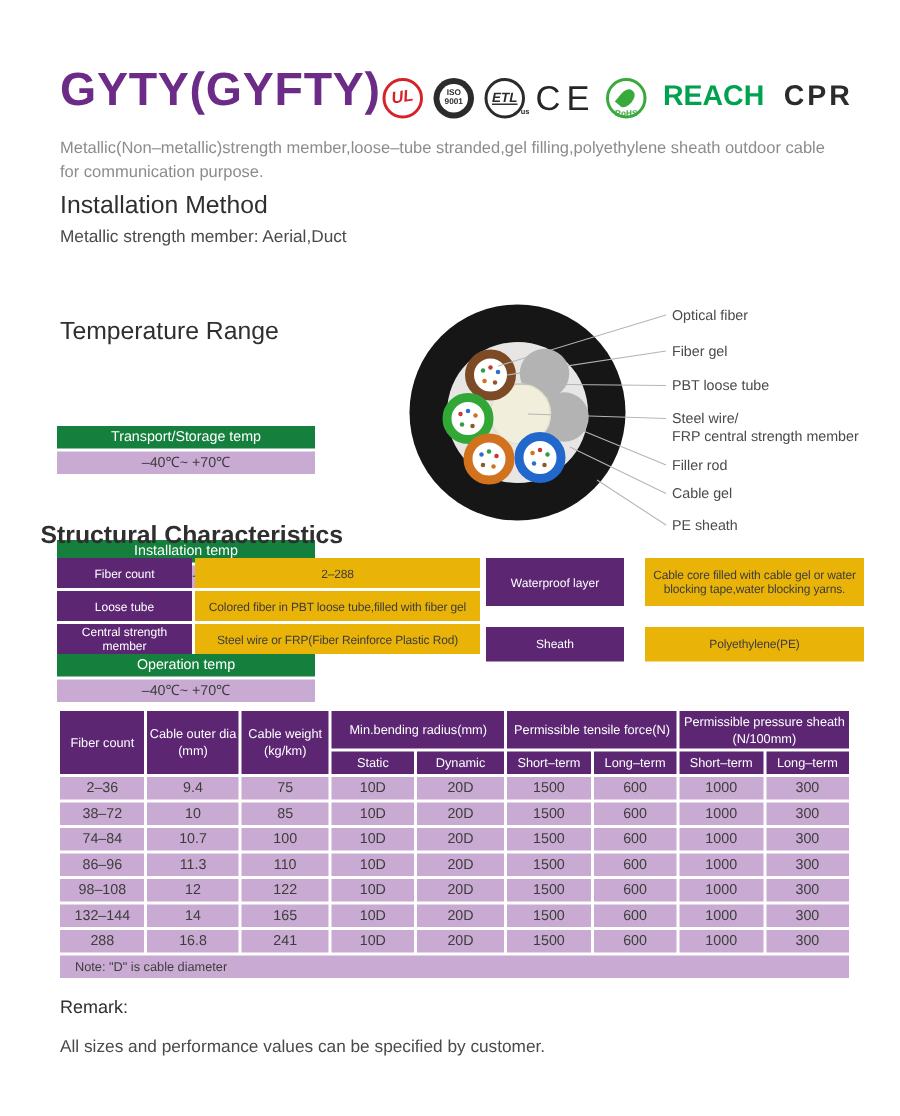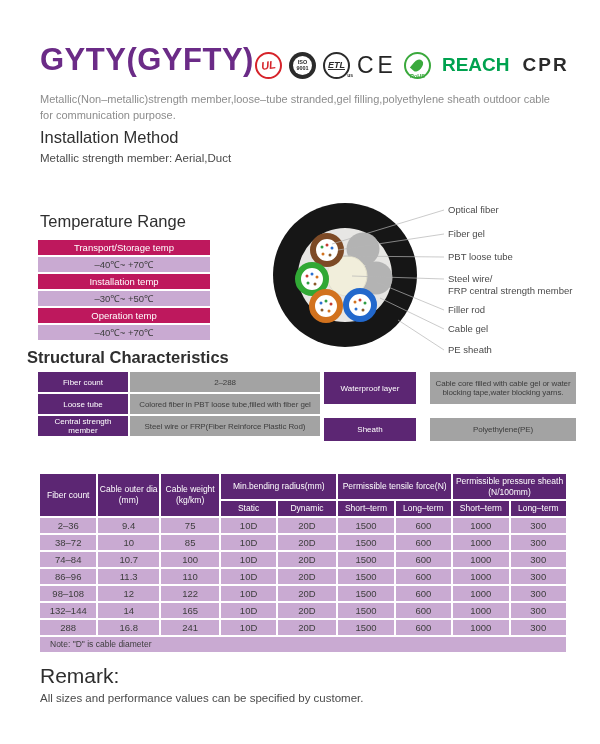--- a/index.html
+++ b/index.html
@@ -51,39 +51,39 @@
     font-size:11px; color:#8c8c8c; line-height:1.45;
   }
   
   .section-heading { position:absolute; font-size:16.5px; font-weight:400; color:#2f2f2f; }
   
   .inst-line1 { position:absolute; left:40px; top:152px; font-size:11.5px; color:#4a4a4a; }
   .inst-line2 { position:absolute; left:40px; top:168px; width:545px; font-size:11.5px; color:#4a4a4a; line-height:1.55; }
   
   .temp-table { position:absolute; left:38px; top:240px; width:172px; }
   .temp-row { height:15px; line-height:15px; text-align:center; font-size:9.5px; margin-bottom:2px; }
-  .temp-head { background:#be185d; color:#ffffff; }
+  .temp-head { background:#15803d; color:#ffffff;margin-top:44px; }
   .temp-val  { background:#c9aad2; color:#3d3d3d; }
   
   .diagram { position:absolute; left:270px; top:194px; }
   
   .struct-left {
     position:absolute; left:38px; top:372px; width:282px;
     display:grid; grid-template-columns:90px 190px; gap:2px;
   }
   .struct-right {
     position:absolute; left:324px; top:372px; width:240px;
     display:grid; grid-template-columns:92px 146px; gap:14px;
   }
   .s-label {
     background:#5c2673; color:#fff; font-size:8px;
     display:flex; align-items:center; justify-content:center; text-align:center; padding:1px 2px;
   }
   .s-value {
-    background:#a3a3a3; color:#3d3d3d; font-size:8px; letter-spacing:-0.1px;
+    background:#eab308; color:#3d3d3d; font-size:8px; letter-spacing:-0.1px;
     display:flex; align-items:center; justify-content:center; text-align:center; padding:1px 3px;
   }
   .struct-left > div { min-height:20px; }
   .struct-right .r1 { min-height:32px; }
   .struct-right .r2 { min-height:23px; }
   .struct-right .s-value.r1 { font-size:8px; }
   
   .tech-table {
     position:absolute; left:38px; top:472px; width:530px;
     border-collapse:separate; border-spacing:2px; table-layout:fixed;
@@ -91,21 +91,21 @@
   .tech-table th {
     background:#5c2673; color:#fff; font-weight:400; font-size:8.5px;
     text-align:center; vertical-align:middle; padding:2px 1px; line-height:1.25;
   }
   .tech-table td {
     background:#c9aad2; color:#3d3d3d; font-size:9.5px;
     text-align:center; padding:2px 1px; line-height:11px;
   }
   .tech-table td.note-cell { text-align:left; padding-left:10px; font-size:8.5px; }
   
-  .remark-heading { position:absolute; left:40px; top:664px; font-size:21px; color:#2f2f2f; }
+  .remark-heading { position:absolute; left:40px; top:664px; font-size:12px; color:#2f2f2f; }
   .remark-text { position:absolute; left:40px; top:692px; font-size:11.5px; color:#4a4a4a; }
   svg text { font-family:"Liberation Sans", sans-serif; }
 </style>
 </head>
 <body>
 
 <div class="page">
 
   <div class="title">GYTY(GYFTY)</div>
 

